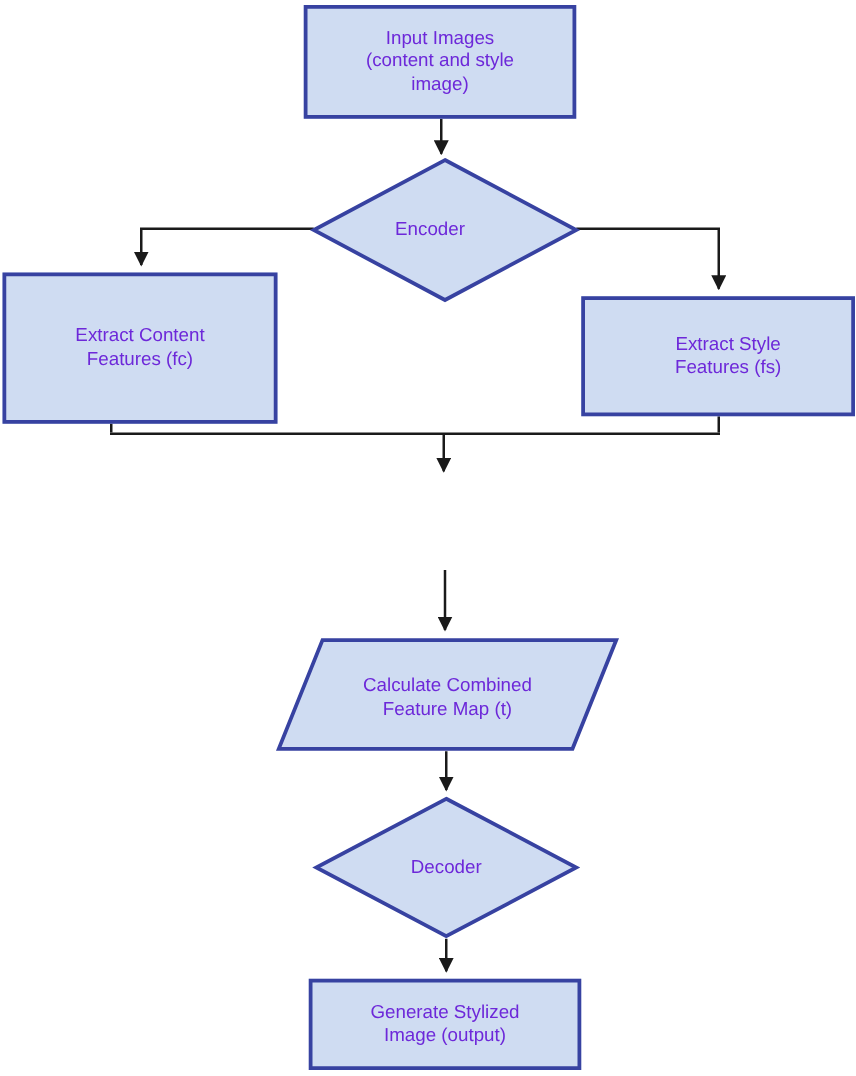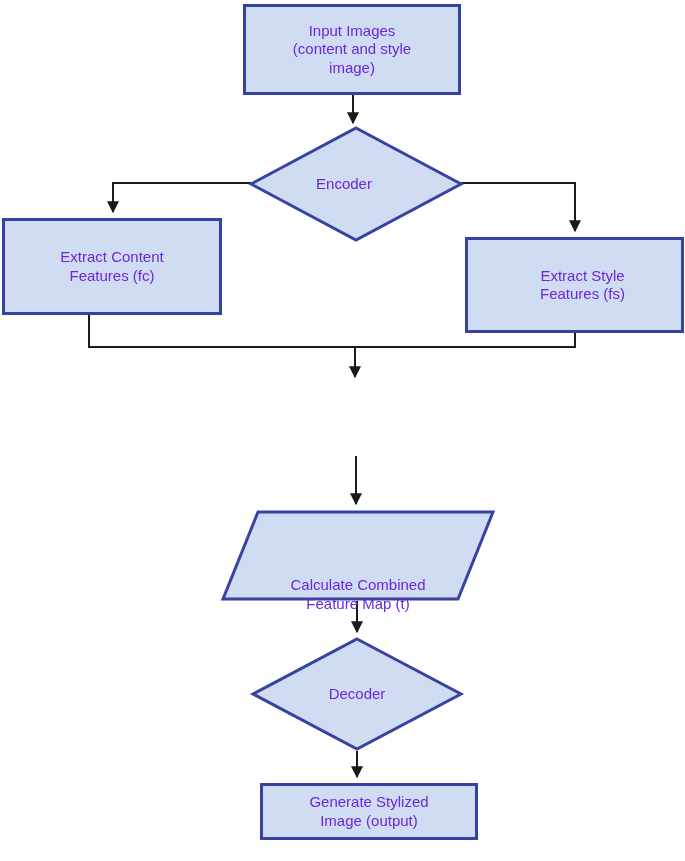--- a/index.html
+++ b/index.html
@@ -81,41 +81,41 @@
 
     <polygon points="357,639 461,694 357,749 253,694" fill="#cfdcf2" stroke="#3742a1" stroke-width="3"></polygon>
   </svg>
 
   <div class="node" style="left:243px; top:4px; width:218px; height:91px;">
     <span class="label">Input Images
 (content and style
 image)</span>
   </div>
 
-  <div class="node" style="left:2px; top:218px; width:220px; height:97px;">
+  <div class="node" style="left:2px; top:218px; width:220px; height:121px;">
     <span class="label">Extract Content
 Features (fc)</span>
   </div>
 
   <div class="node" style="left:465px; top:237px; width:219px; height:96px;padding-left:16px;">
     <span class="label">Extract Style
 Features (fs)</span>
   </div>
 
 
-  <div class="node" style="left:260px; top:783px; width:218px; height:57px;">
+  <div class="node" style="left:247px; top:783px; width:218px; height:73px;">
     <span class="label">Generate Stylized
 Image (output)</span>
   </div>
 
   <div class="shape-label" style="left:239px; top:128px; width:210px; height:112px;">
     <span class="label">Encoder</span>
   </div>
 
-  <div class="shape-label" style="left:223px; top:512px; width:270px; height:93px;margin-top:36px;">
+  <div class="shape-label" style="left:223px; top:512px; width:270px; height:93px;">
     <span class="label">Calculate Combined
 Feature Map (t)</span>
   </div>
 
   <div class="shape-label" style="left:253px; top:639px; width:208px; height:110px;justify-content:center;">
     <span class="label">Decoder</span>
   </div>
 
 </div>
 

